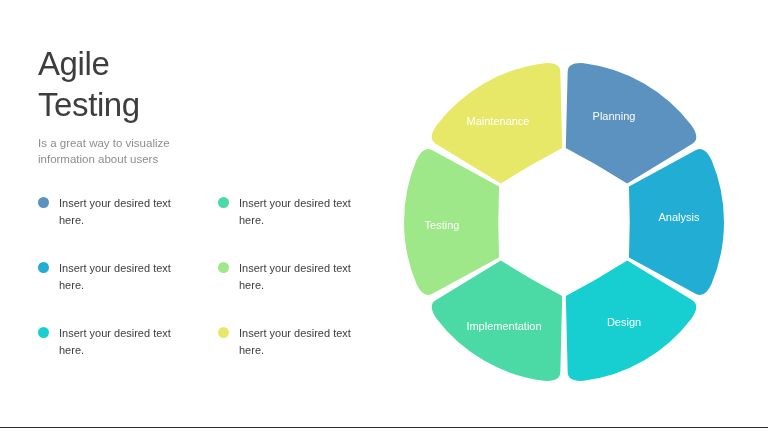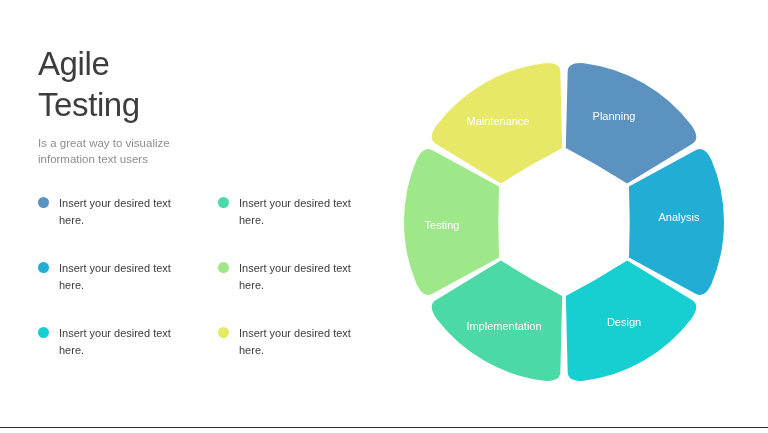--- a/index.html
+++ b/index.html
@@ -107,21 +107,21 @@
 </head>
 <body>
 
 <div id="slide">
 
   <div id="left-panel">
     <h1 id="page-title">
       <span>Agile</span><br>
       <span>Testing</span>
     </h1>
-    <div id="subtitle">Is a great way to visualize information text users</div>
+    <div id="subtitle">Is a great way to visualize information about users</div>
   </div>
 
   <div id="legend">
       <div class="legend-item">
         <span class="legend-dot" style="background: rgb(91, 146, 191);"></span>
         <span class="legend-text">Insert your desired text here.</span>
       </div>
       <div class="legend-item">
         <span class="legend-dot" style="background: rgb(75, 217, 165);"></span>
         <span class="legend-text">Insert your desired text here.</span>

